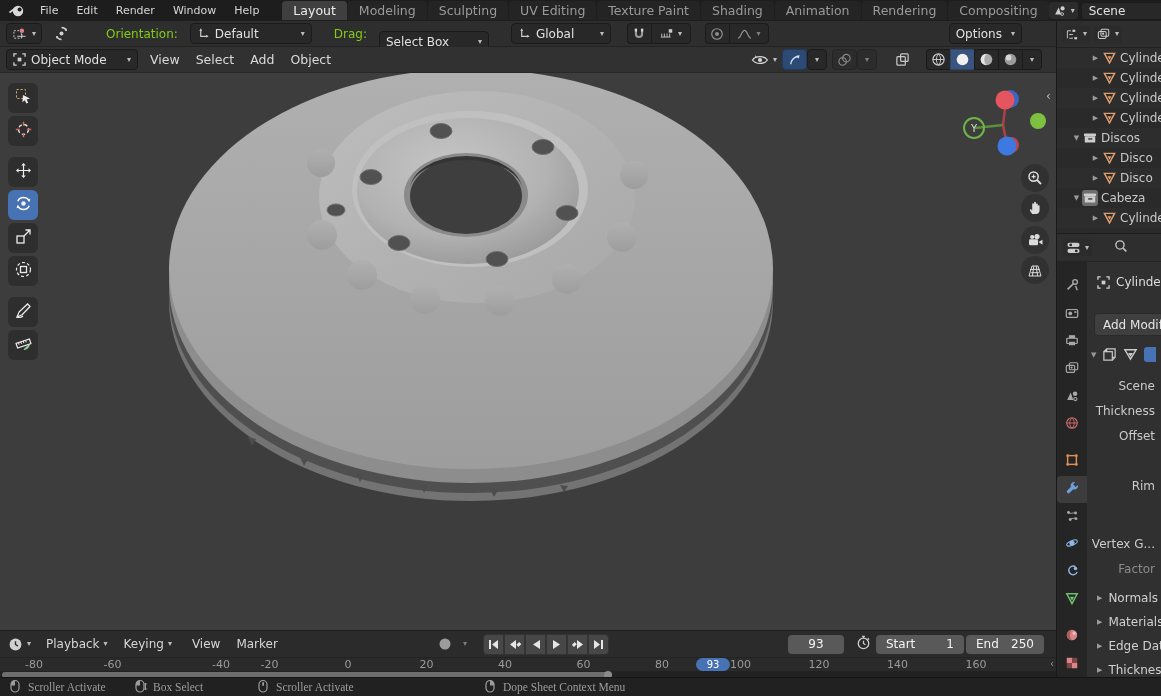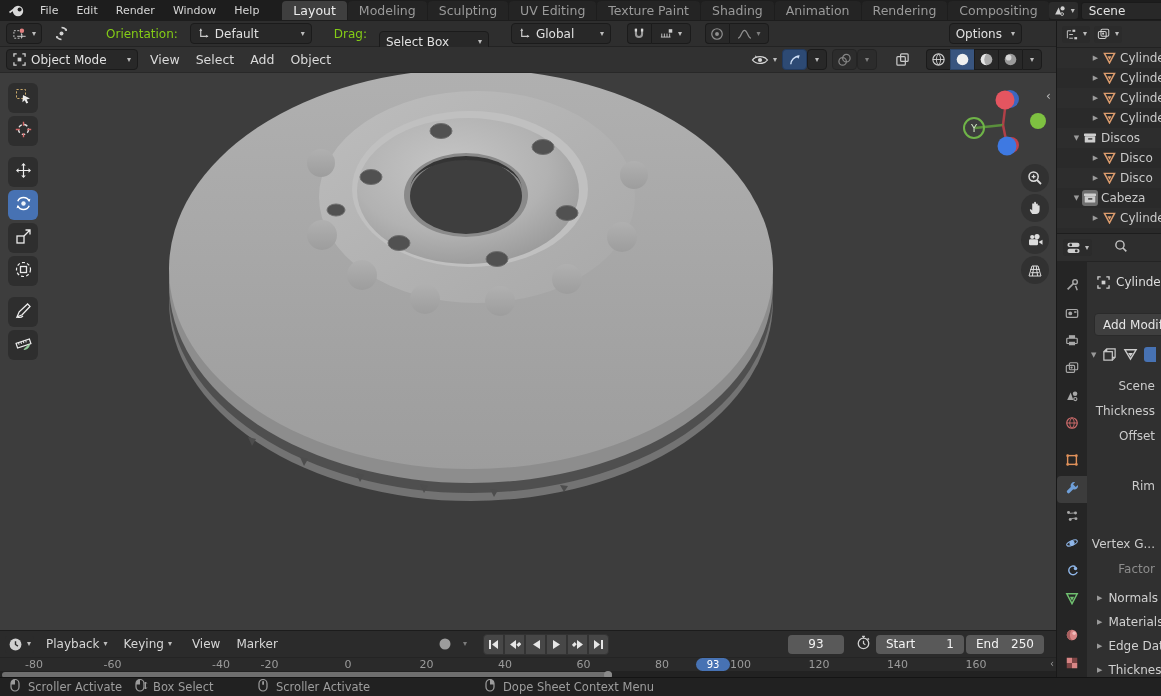--- a/index.html
+++ b/index.html
@@ -75,21 +75,21 @@
   .valfield{background:#595959;border-radius:4px;height:19px;display:flex;align-items:center;color:#f3f3f3;font-size:12px;}
   #ruler{position:relative;height:13px;background:#2a2a2a;overflow:hidden;border-top:1px solid #242424;}
   .tick{position:absolute;top:0;transform:translateX(-50%);font-size:11px;color:#9b9b9b;}
   #playhead{position:absolute;top:0;height:13px;min-width:26px;background:#4772b3;border-radius:7px;color:#fff;font-size:10px;display:flex;align-items:center;justify-content:center;transform:translateX(-50%);padding:0 4px;}
   #tl-scroll{position:relative;height:8px;background:#222;}
   #tl-scroll-handle{position:absolute;left:2px;top:1px;width:610px;height:6px;background:#6e6e6e;border-radius:3px;}
   #tl-knob{position:absolute;left:604px;top:0px;width:8px;height:8px;background:#8a8a8a;border-radius:50%;}
 
   
   #statusbar{left:0;top:677px;width:1161px;height:19px;background:#212121;border-top:1px solid #141414;box-sizing:border-box;display:flex;align-items:center;color:#9d9d9d;font-size:11.5px;}
-  .sb-item{display:flex;align-items:center;gap:5px;white-space:nowrap;position:absolute;}
+  .sb-item{display:flex;align-items:center;gap:5px;white-space:nowrap;position:absolute;font-family:Liberation Serif, serif;}
 </style>
 </head>
 <body class="nosel">
 
 <div id="topbar" class="abs">
   <span class="row" style="padding:0 6px 0 8px;">
     <svg width="17" height="15" viewBox="0 0 17 15">
         <circle cx="10" cy="8" r="5.2" fill="#d9d9d9"></circle>
         <circle cx="11.6" cy="6.6" r="2" fill="#1d1d1d"></circle>
         <path d="M1.5 9.5 L7 5.5" stroke="#d9d9d9" stroke-width="1.6" fill="none"></path>

